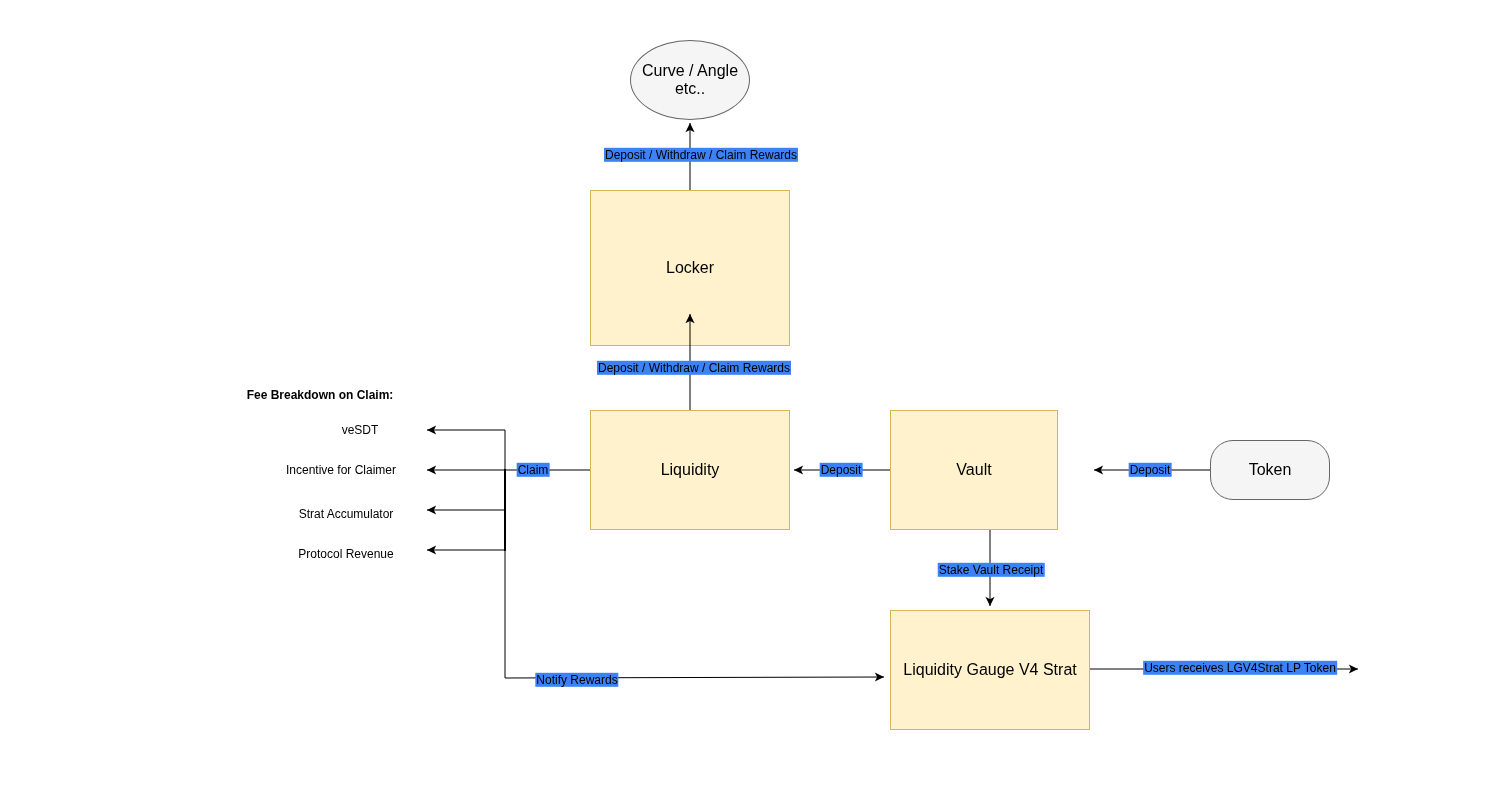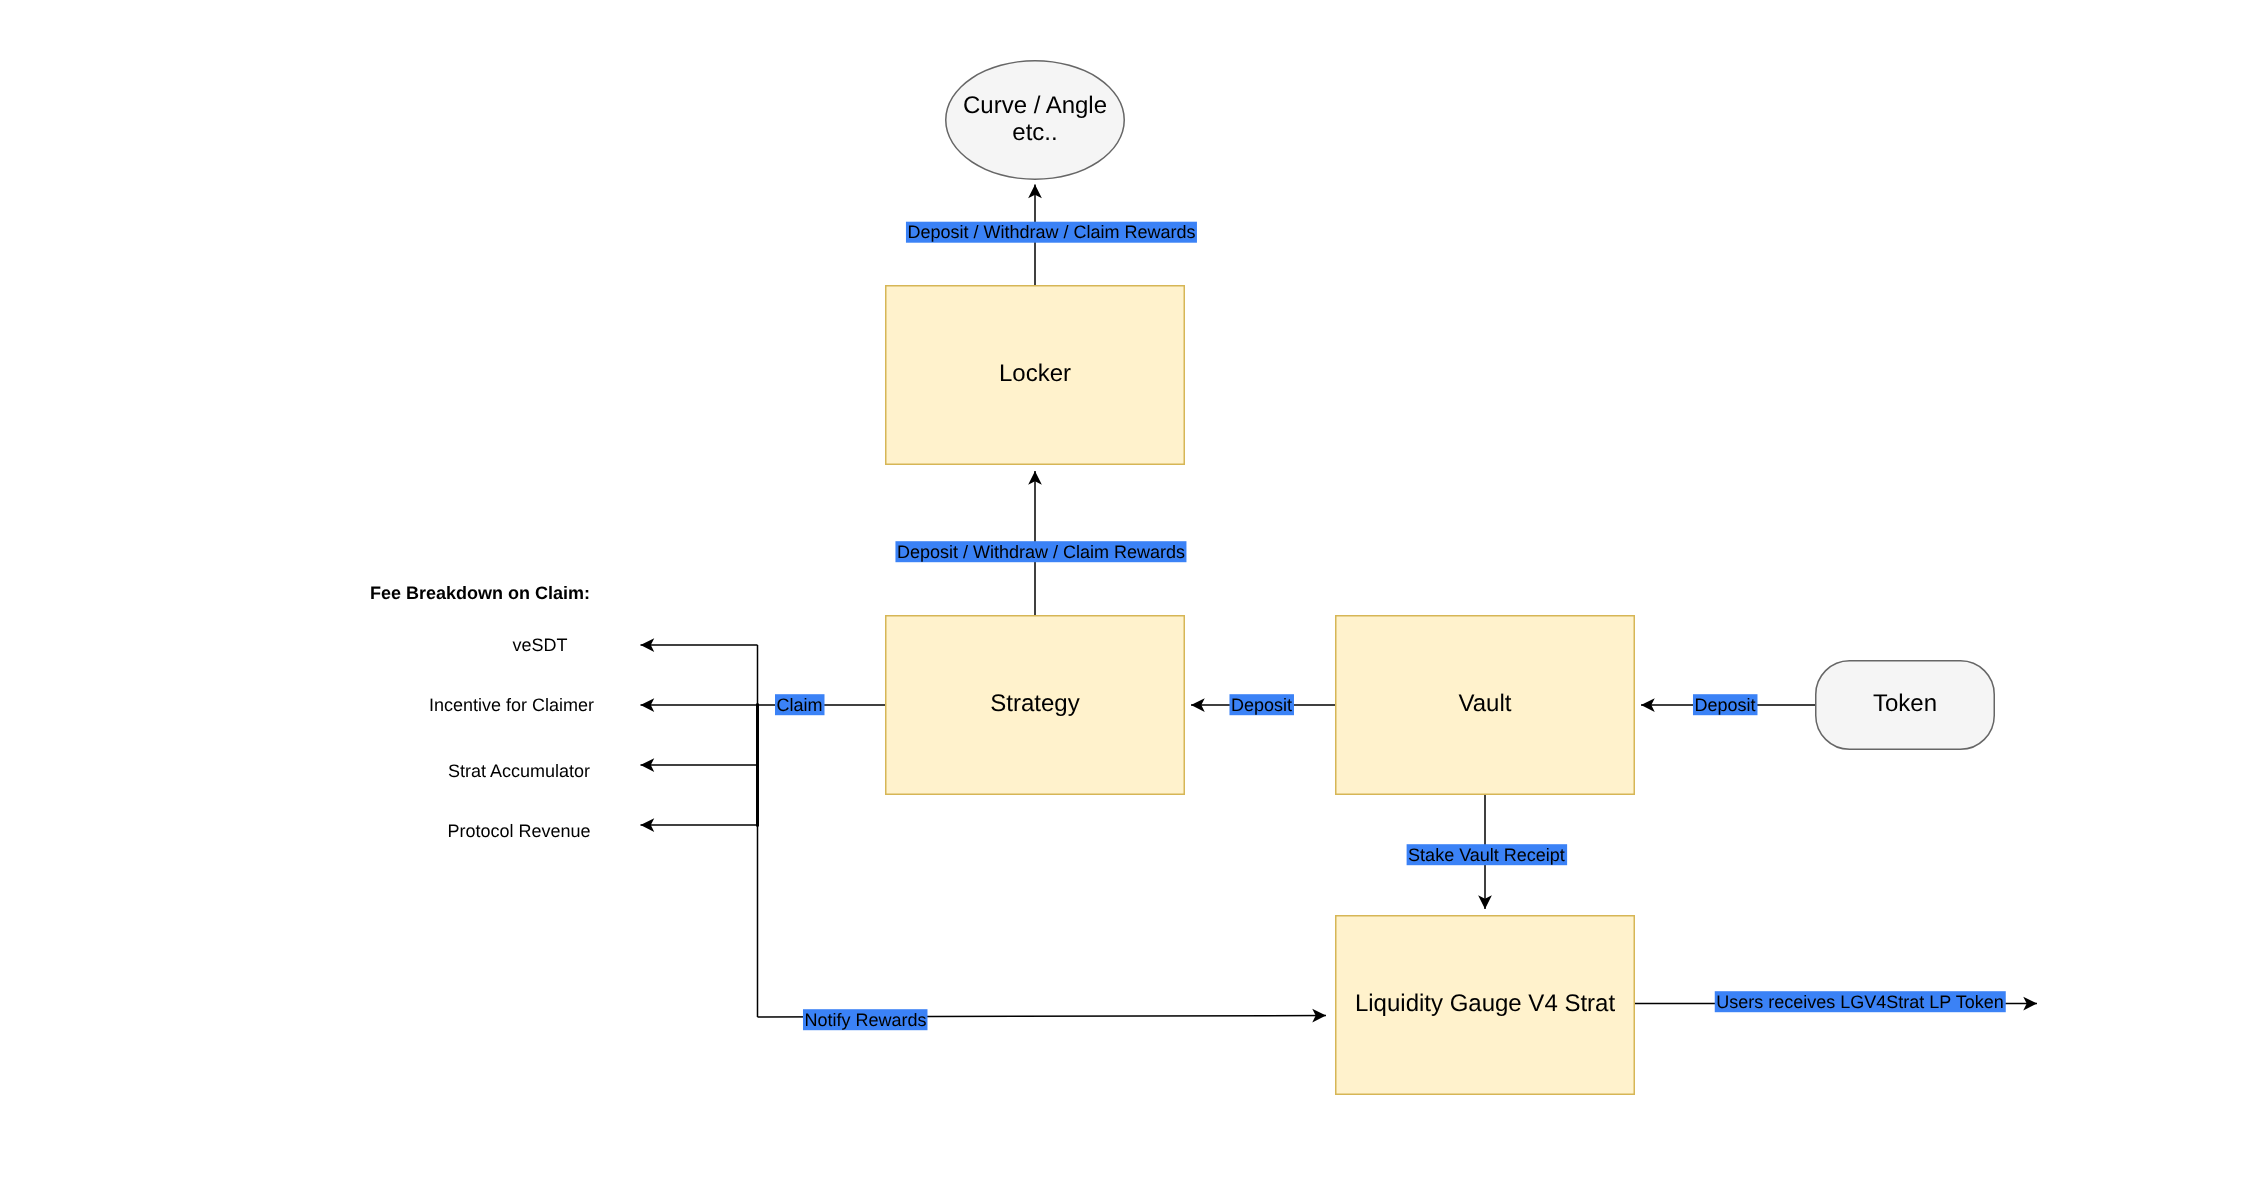--- a/index.html
+++ b/index.html
@@ -62,29 +62,29 @@
 </style>
 </head>
 <body>
 
 <div class="canvas">
 
   <div class="node gray ellipse" style="left:630px; top:40px; width:120px; height:80px;">
     <span>Curve / Angle etc..</span>
   </div>
 
-  <div class="node yellow" style="left:590px; top:190px; width:200px; height:120px;">
+  <div class="node yellow" style="left:590px; top:190px; width:200px; height:156px;">
     <span>Locker</span>
   </div>
 
   <div class="node yellow" style="left:590px; top:410px; width:200px; height:120px;">
-    <span>Strategy</span>
+    <span>Liquidity</span>
   </div>
 
-  <div class="node yellow" style="left:890px; top:410px; width:200px; height:120px;">
+  <div class="node yellow" style="left:890px; top:410px; width:168px; height:120px;">
     <span>Vault</span>
   </div>
 
   <div class="node gray" style="left:1210px; top:440px; width:120px; height:60px;border-radius:23px;">
     <span>Token</span>
   </div>
 
   <div class="node yellow" style="left:890px; top:610px; width:200px; height:120px;">
     <span>Liquidity Gauge V4 Strat</span>
   </div>

